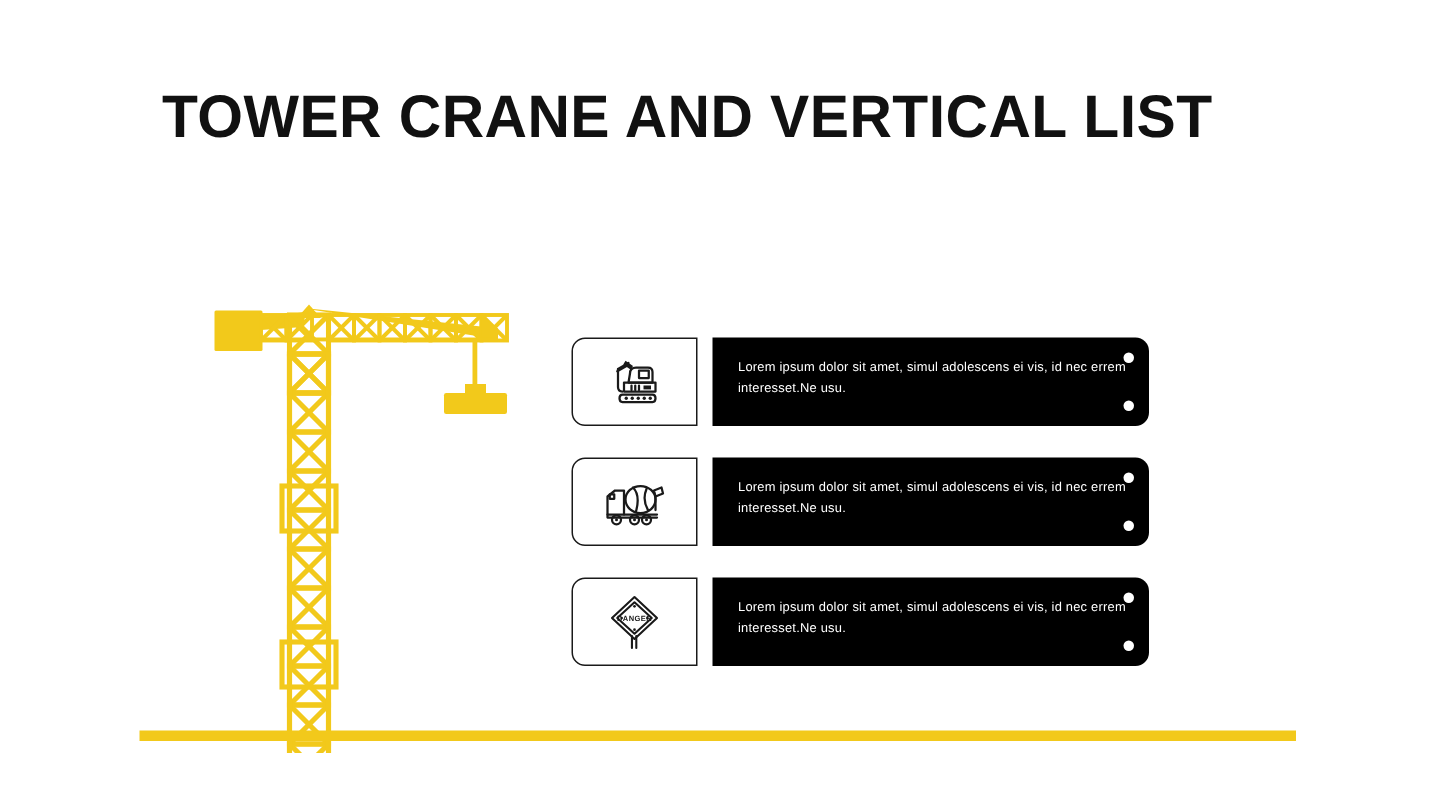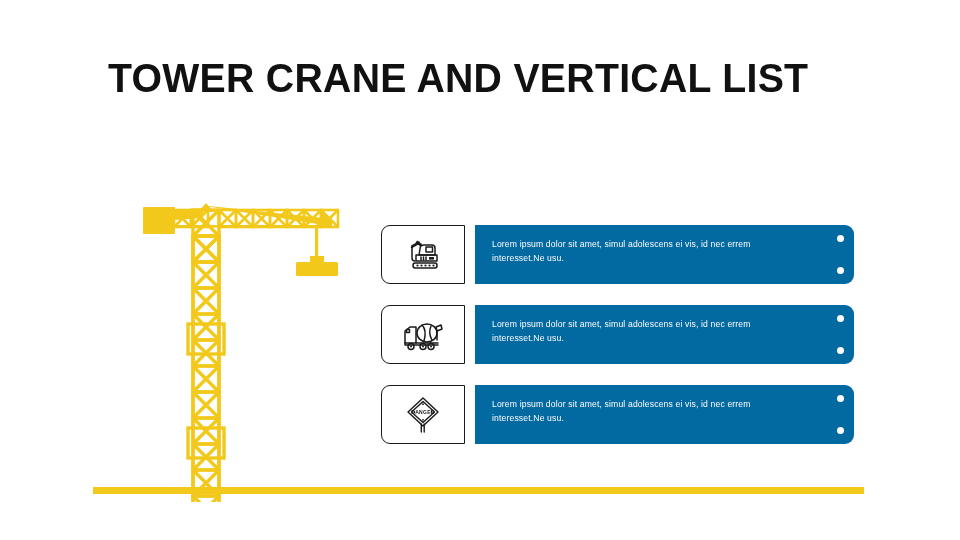--- a/index.html
+++ b/index.html
@@ -59,23 +59,23 @@
     height: 59px;
   }
   .list-row.row-0 { top: 0px; }
   .list-row.row-1 { top: 80px; }
   .list-row.row-2 { top: 160px; }
 
   .row-bar {
     position: absolute;
     left: 94px;
     top: 0;
-    width: 379px;
+    width: 291px;
     height: 59px;
-    background: #0369a1;
+    background: #000000;
     border-radius: 0 9px 9px 0;
   }
   .row-text {
     position: absolute;
     left: 17px;
     top: 12px;
     width: 278px;
     font-size: 8.6px;
     line-height: 14px;
     color: #ffffff;

